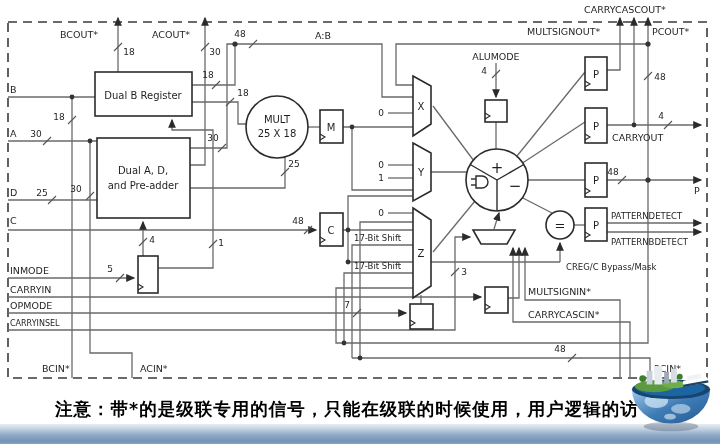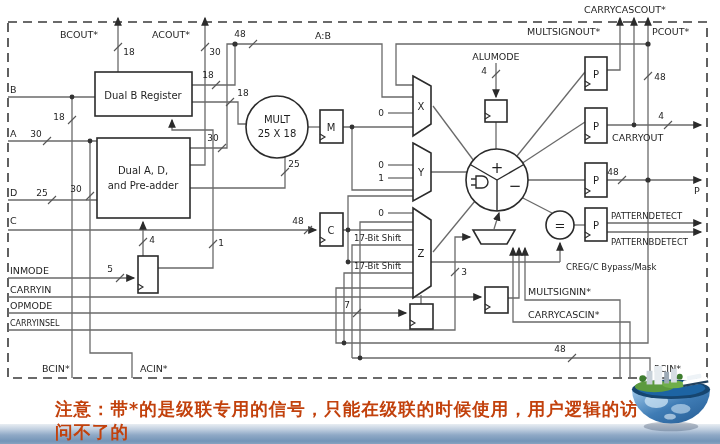--- a/index.html
+++ b/index.html
@@ -1,21 +1,21 @@
 <!DOCTYPE html>
 <html><head>
 <meta charset="utf-8">
 <style>
   html,body{margin:0;padding:0;background:#ffffff;}
   .stage{position:relative;width:720px;height:444px;background:#ffffff;overflow:hidden;
          font-family:"DejaVu Sans","Liberation Sans",sans-serif;}
   svg text{font-family:"DejaVu Sans","Liberation Sans",sans-serif;fill:#1f1f1f;}
   .band{position:absolute;left:0;top:424px;width:720px;height:20px;
         background:linear-gradient(#e8edf2 0%,#c3d1e1 25%,#8fa9c6 55%,#7495b8 85%,#86a2c0 100%);}
-  .note{position:absolute;left:55px;top:398px;width:620px;color:#c2410c;
+  .note{position:absolute;left:55px;top:398px;width:620px;color:#000000;
         font-weight:bold;font-size:17.5px;line-height:23px;letter-spacing:1px;z-index:5;}
   .globe{position:absolute;left:626px;top:362px;width:90px;height:82px;z-index:6;}
 </style>
 </head>
 <body>
 
 <div class="stage">
 
 <svg width="720" height="396" viewBox="0 0 720 396">
   <defs>
@@ -253,21 +253,20 @@
     <text x="560" y="352">48</text>
   </g>
 </svg>
 
 
 <div class="band"></div>
 
 
 <div class="note">
   <div>注意：带*的是级联专用的信号，只能在级联的时候使用，用户逻辑的访</div>
-  <div>问不了的</div>
 </div>
 
 
 <div class="globe">
   <svg width="90" height="82" viewBox="0 0 90 84">
     <defs>
       <linearGradient id="gBowl" x1="0" y1="0" x2="1" y2="1">
         <stop offset="0" stop-color="#9fc8ea"></stop>
         <stop offset="0.5" stop-color="#3f7cb5"></stop>
         <stop offset="1" stop-color="#235a92"></stop>

